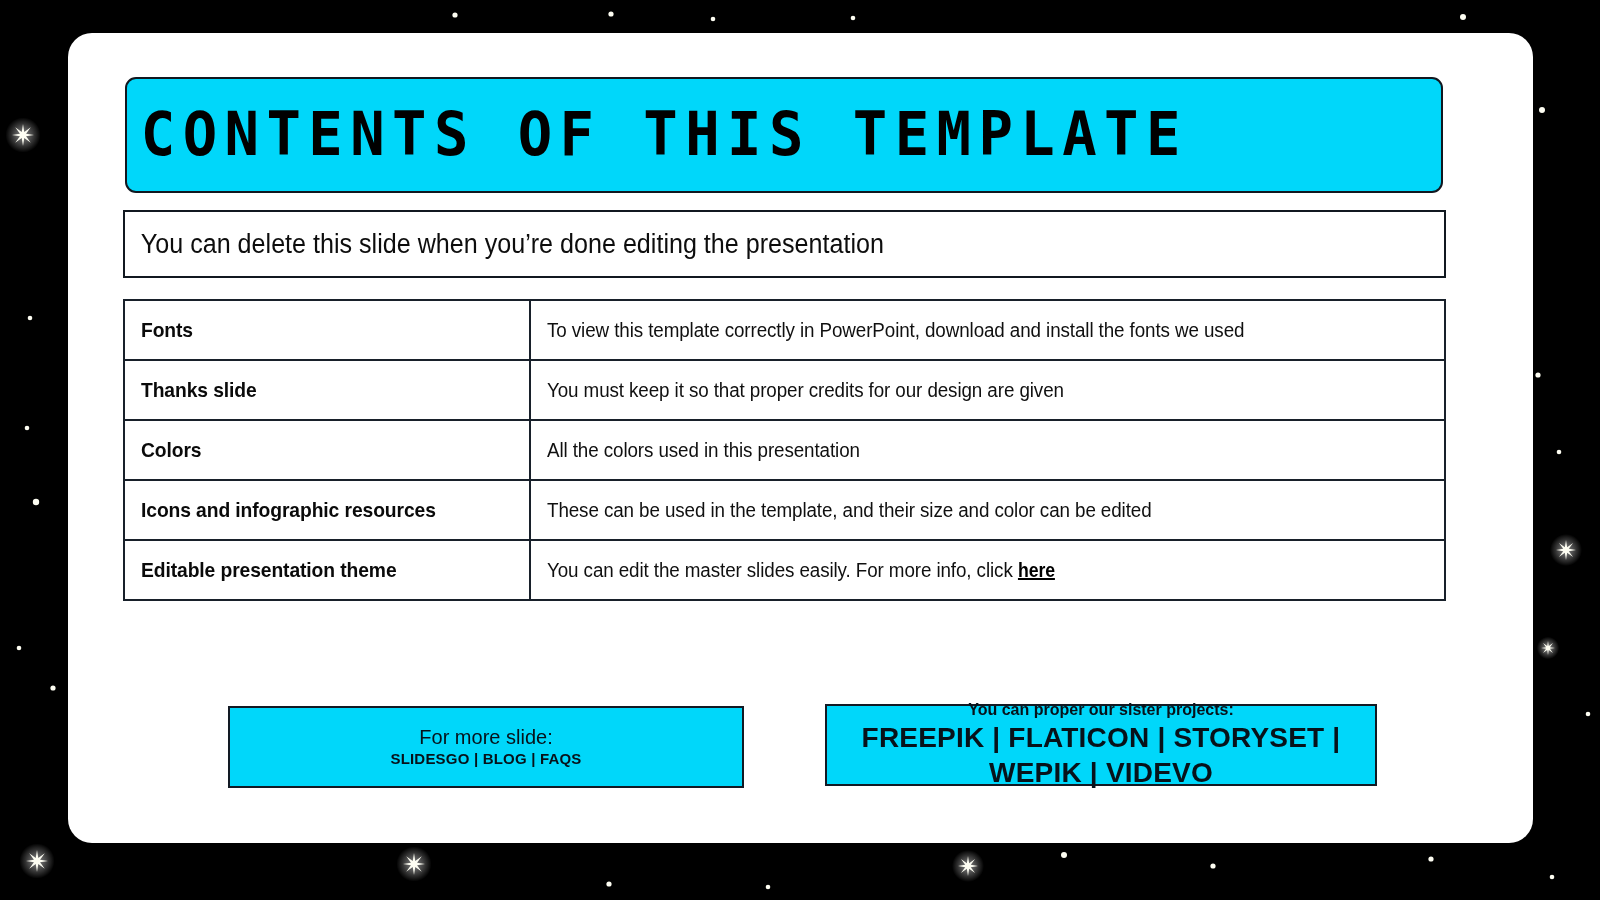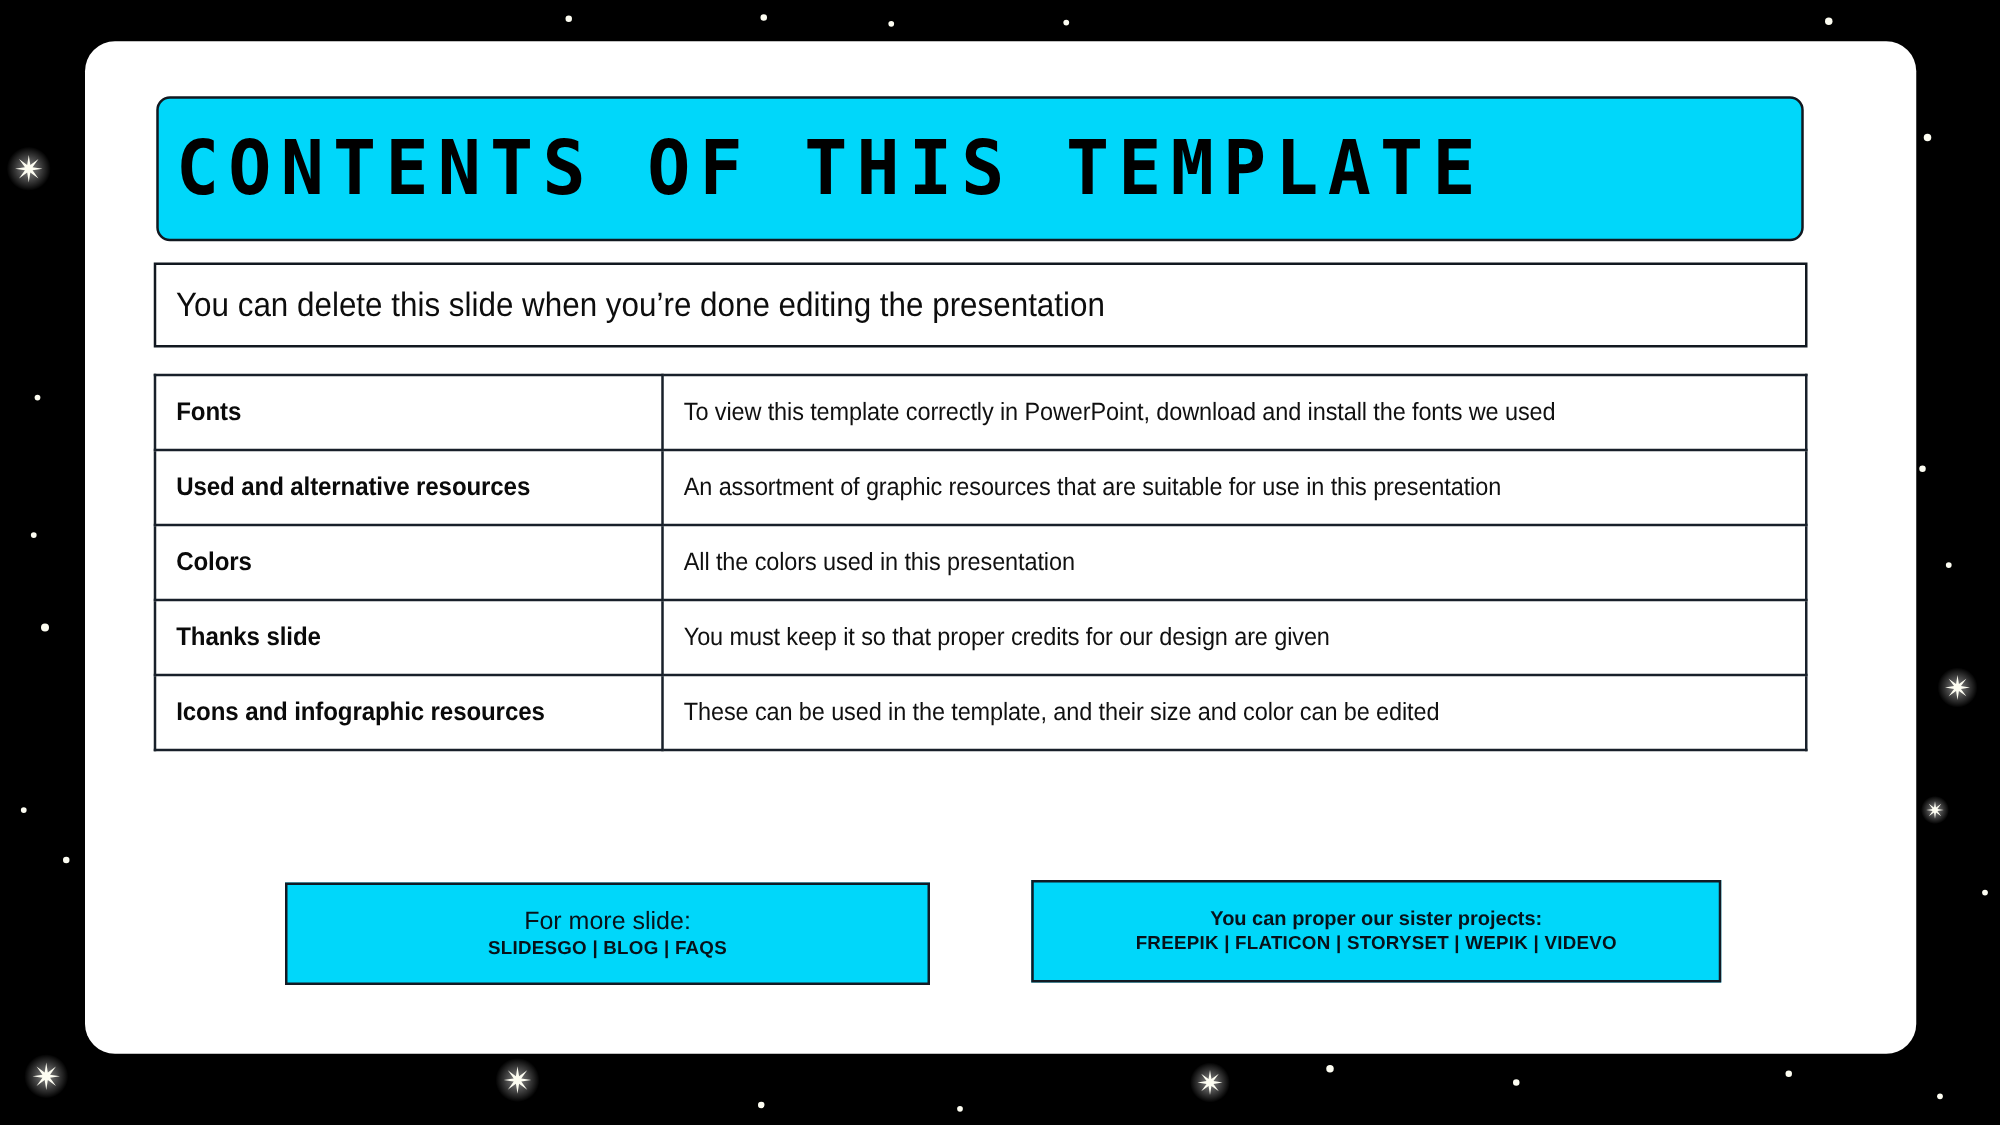--- a/index.html
+++ b/index.html
@@ -166,21 +166,21 @@
     line-height: 1.25;
   }
   .btn-line2 {
     font-family: "Liberation Sans Narrow", "Liberation Sans", sans-serif;
     font-size: 15px;
     font-weight: bold;
     line-height: 1.25;
     letter-spacing: 0.2px;
   }
   .btn-line2.small {
-    font-size: 15px;
+    font-size: 28px;
   }
 </style>
 </head>
 <body>
 
 <svg id="starfield" viewBox="0 0 1600 900" xmlns="http://www.w3.org/2000/svg">
   <defs>
     <radialGradient id="glow">
       <stop offset="0%" stop-color="#ffffff" stop-opacity="0.55"></stop>
       <stop offset="100%" stop-color="#ffffff" stop-opacity="0"></stop>
@@ -246,34 +246,34 @@
     <div class="subtitle-text">You can delete this slide when you’re done editing the presentation</div>
   </div>
 
   <table class="contents-table">
     <tbody id="table-body">
         <tr>
           <td class="col-label"><span>Fonts</span></td>
           <td class="col-desc"><span>To view this template correctly in PowerPoint, download and install the fonts we used</span></td>
         </tr>
         <tr>
-          <td class="col-label"><span>Used and alternative resources</span></td>
-          <td class="col-desc"><span>An assortment of graphic resources that are suitable for use in this presentation</span></td>
+          <td class="col-label"><span>Thanks slide</span></td>
+          <td class="col-desc"><span>You must keep it so that proper credits for our design are given</span></td>
         </tr>
         <tr>
           <td class="col-label"><span>Colors</span></td>
           <td class="col-desc"><span>All the colors used in this presentation</span></td>
         </tr>
         <tr>
-          <td class="col-label"><span>Thanks slide</span></td>
-          <td class="col-desc"><span>You must keep it so that proper credits for our design are given</span></td>
-        </tr>
-        <tr>
           <td class="col-label"><span>Icons and infographic resources</span></td>
           <td class="col-desc"><span>These can be used in the template, and their size and color can be edited</span></td>
+        </tr>
+        <tr>
+          <td class="col-label"><span>Editable presentation theme</span></td>
+          <td class="col-desc"><span>You can edit the master slides easily. For more info, click <span class="inline-link">here</span></span></td>
         </tr>
       </tbody>
   </table>
 
   <div class="footer-btn" id="btn-more-info">
     <div class="btn-line1-reg">For more slide:</div>
     <div class="btn-line2">SLIDESGO | BLOG | FAQS</div>
   </div>
 
   <div class="footer-btn" id="btn-sister-projects">

